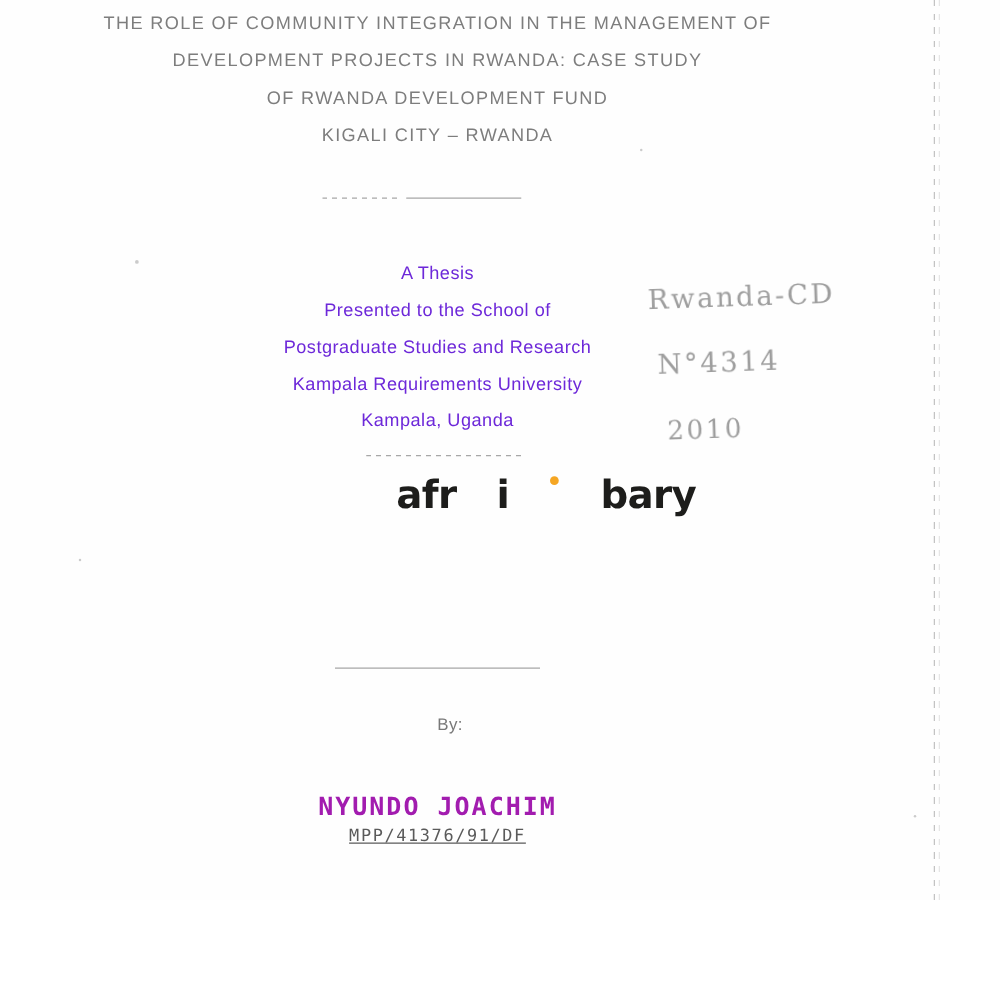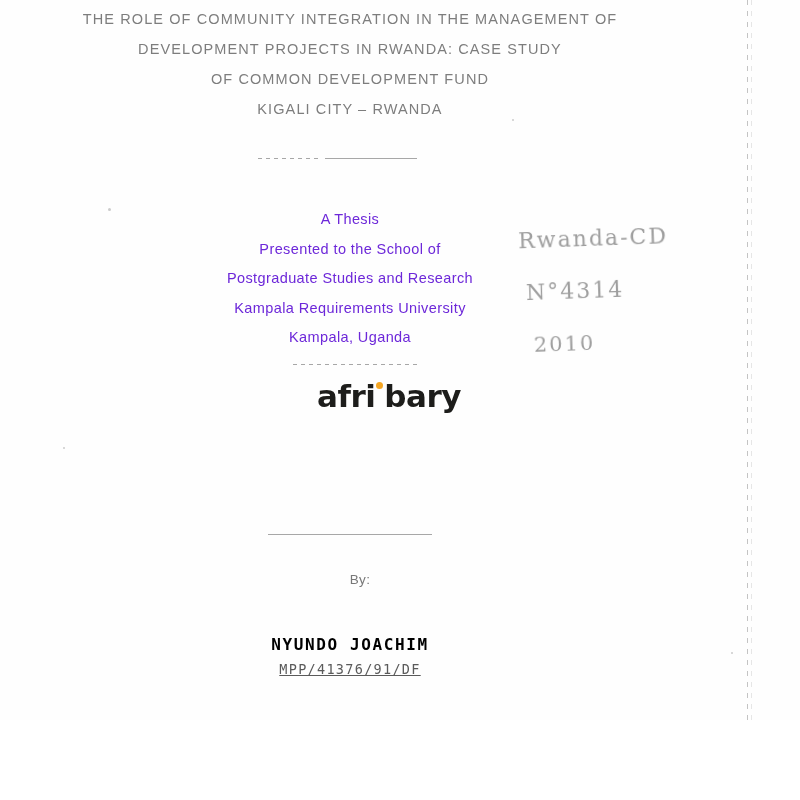--- a/index.html
+++ b/index.html
@@ -116,24 +116,24 @@
   .by-line {
     font-size: 13.5px;
     color: #787878;
     letter-spacing: .3px;
     filter: blur(0.3px);
     padding-left: 20px;
   }
 
   .author-block { top: 633px; }
   .author-name {
-    font-size: 16px;
+    font-size: 20px;
     font-weight: 700;
     letter-spacing: 1.6px;
-    color: #000000;
+    color: #a21caf;
     line-height: 24px;
     font-family: "DejaVu Sans Mono", monospace;
     filter: blur(0.25px);
   }
   .author-reg {
     font-size: 13.5px;
     letter-spacing: 1.3px;
     color: #5a5a5a;
     line-height: 24px;
     font-family: "DejaVu Sans Mono", monospace;
@@ -174,20 +174,21 @@
     left: 317px;
     top: 381px;
     display: flex;
     align-items: baseline;
     font-family: "DejaVu Sans", sans-serif;
     font-weight: 700;
     font-size: 31px;
     letter-spacing: -0.5px;
     color: #1d1d1b;
     line-height: 1;
+    gap: 32px;
   }
   .watermark .wm-dot {
     display: inline-block;
     width: 7px;
     height: 7px;
     border-radius: 50%;
     background: #f5a623;
     margin: 0 1px 0 1px;
     position: relative;
     top: -18px;
@@ -203,21 +204,21 @@
   <div class="binding-line second"></div>
 
   <div class="speck" style="left:108px; top:208px; width:3px; height:3px;"></div>
   <div class="speck" style="left:63px; top:447px; width:2px; height:2px;"></div>
   <div class="speck" style="left:731px; top:652px; width:2px; height:2px;"></div>
   <div class="speck" style="left:512px; top:119px; width:2px; height:2px;"></div>
 
   <div class="doc-text title-block">
     <div class="title-line">THE ROLE OF COMMUNITY INTEGRATION IN THE MANAGEMENT OF</div>
     <div class="title-line">DEVELOPMENT PROJECTS IN RWANDA: CASE STUDY</div>
-    <div class="title-line">OF COMMON DEVELOPMENT FUND</div>
+    <div class="title-line">OF RWANDA DEVELOPMENT FUND</div>
     <div class="title-line">KIGALI CITY – RWANDA</div>
   </div>
 
   <div class="rule dotted" style="left:258px; top:158px; width:60px;"></div>
   <div class="rule" style="left:325px; top:158px; width:92px;"></div>
 
   <div class="doc-text mid-block">
     <div class="mid-line">A  Thesis</div>
     <div class="mid-line">Presented to the School of</div>
     <div class="mid-line">Postgraduate Studies and Research</div>

